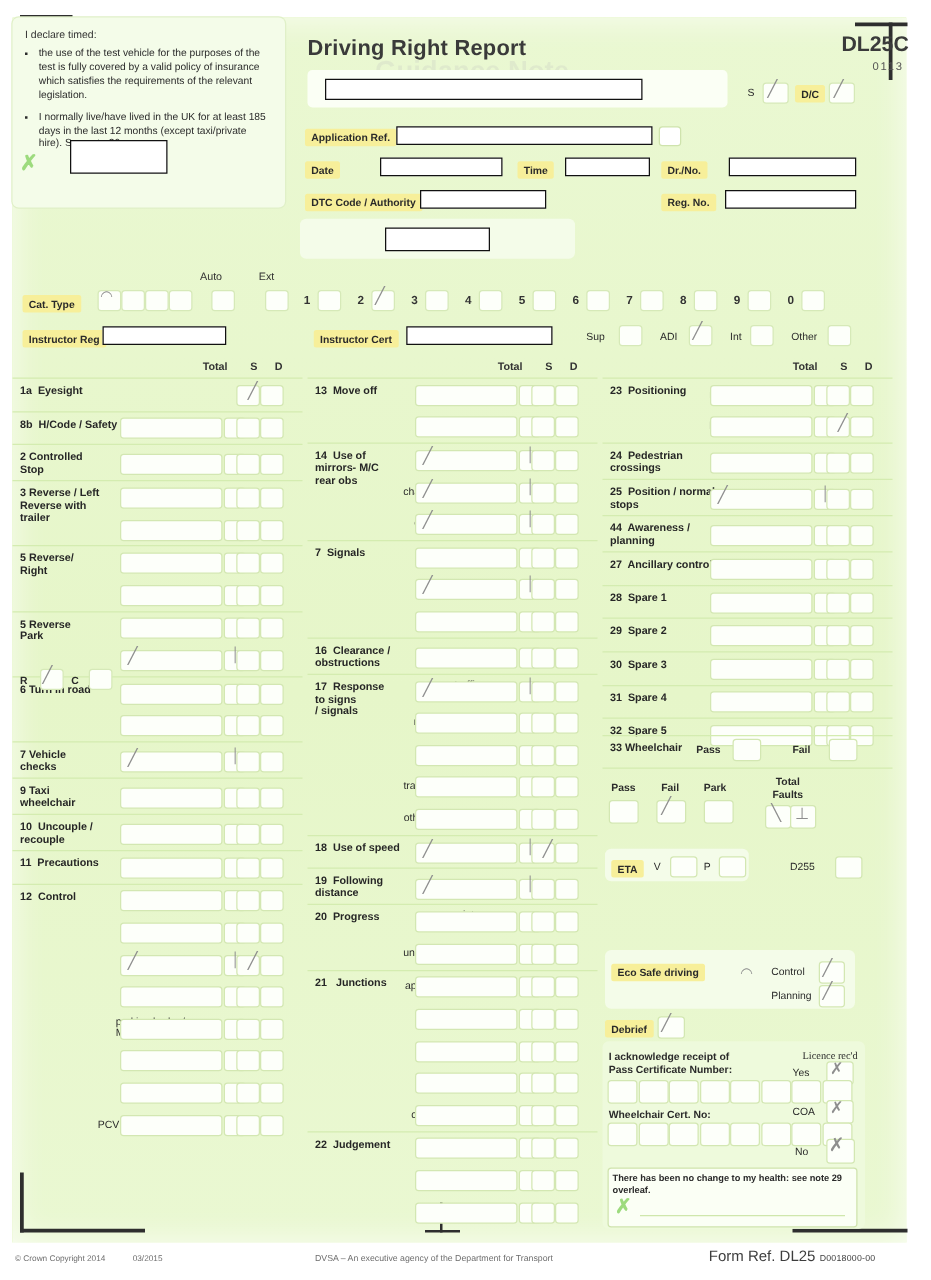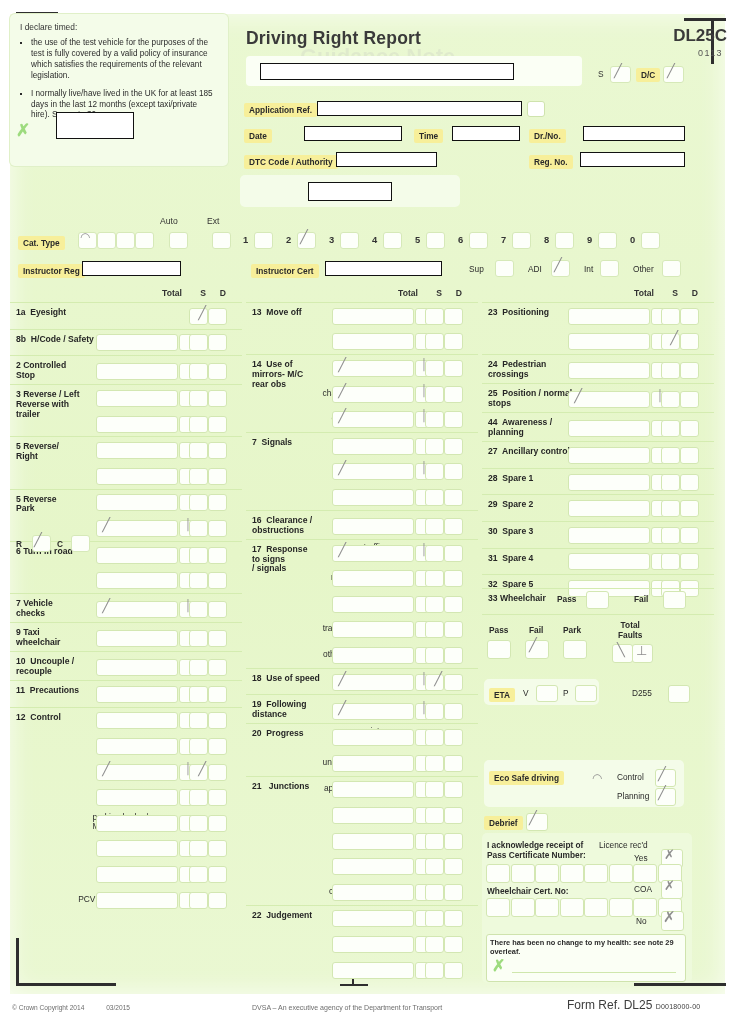--- a/index.html
+++ b/index.html
@@ -791,21 +791,21 @@
   <div class="wbox" style="position:absolute;left:655px;top:788px;width:19px;height:16px;"></div>
   <div class="pen" style="left:658px;top:786px;">╱</div>
 
   <div class="lbl lblp yel" style="position:absolute;left:484px;top:816px;">Debrief</div>
   <div class="wbox" style="position:absolute;left:526px;top:813px;width:20px;height:16px;"></div>
   <div class="pen" style="left:529px;top:811px;">╱</div>
 
   <div class="panel" style="left:482px;top:833px;width:210px;height:150px;background:#eefadc;"></div>
   <div class="lbl" style="position:absolute;left:487px;top:840px;">I acknowledge receipt of</div>
   <div class="lbl" style="position:absolute;left:487px;top:850px;">Pass Certificate Number:</div>
-  <div class="lbl" style="position:absolute;left:599px;top:840px;font-weight:normal;">Licence rec'd</div>
+  <div class="lbl" style="position:absolute;left:642px;top:840px;font-weight:normal;font-family:Liberation Serif, serif;">Licence rec'd</div>
   <div class="lbl" style="position:absolute;left:634px;top:853px;font-weight:normal;">Yes</div>
   <div class="wbox" style="position:absolute;left:661px;top:849px;width:20px;height:17px;"></div>
   <div class="pen" style="left:664px;top:848px;">✗</div>
 
   <div id="passcert-boxes">
       <div class="wbox" style="position:absolute;left:486px;top:864px;width:22px;height:17px;"></div>
       <div class="wbox" style="position:absolute;left:510.5px;top:864px;width:22px;height:17px;"></div>
       <div class="wbox" style="position:absolute;left:535px;top:864px;width:22px;height:17px;"></div>
       <div class="wbox" style="position:absolute;left:559.5px;top:864px;width:22px;height:17px;"></div>
       <div class="wbox" style="position:absolute;left:584px;top:864px;width:22px;height:17px;"></div>

